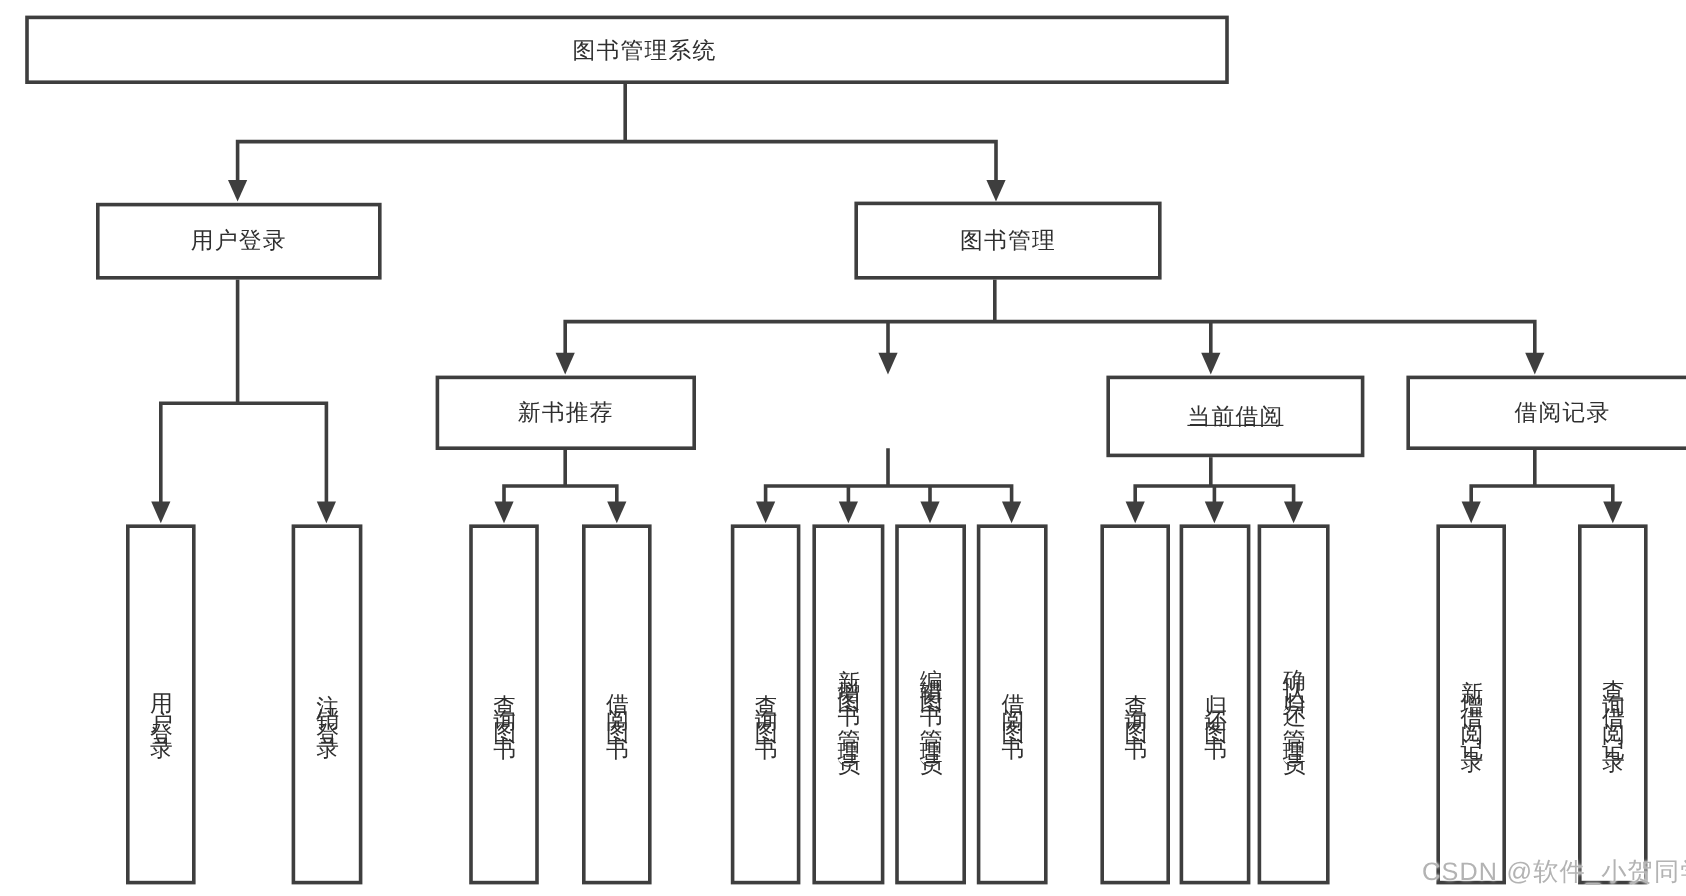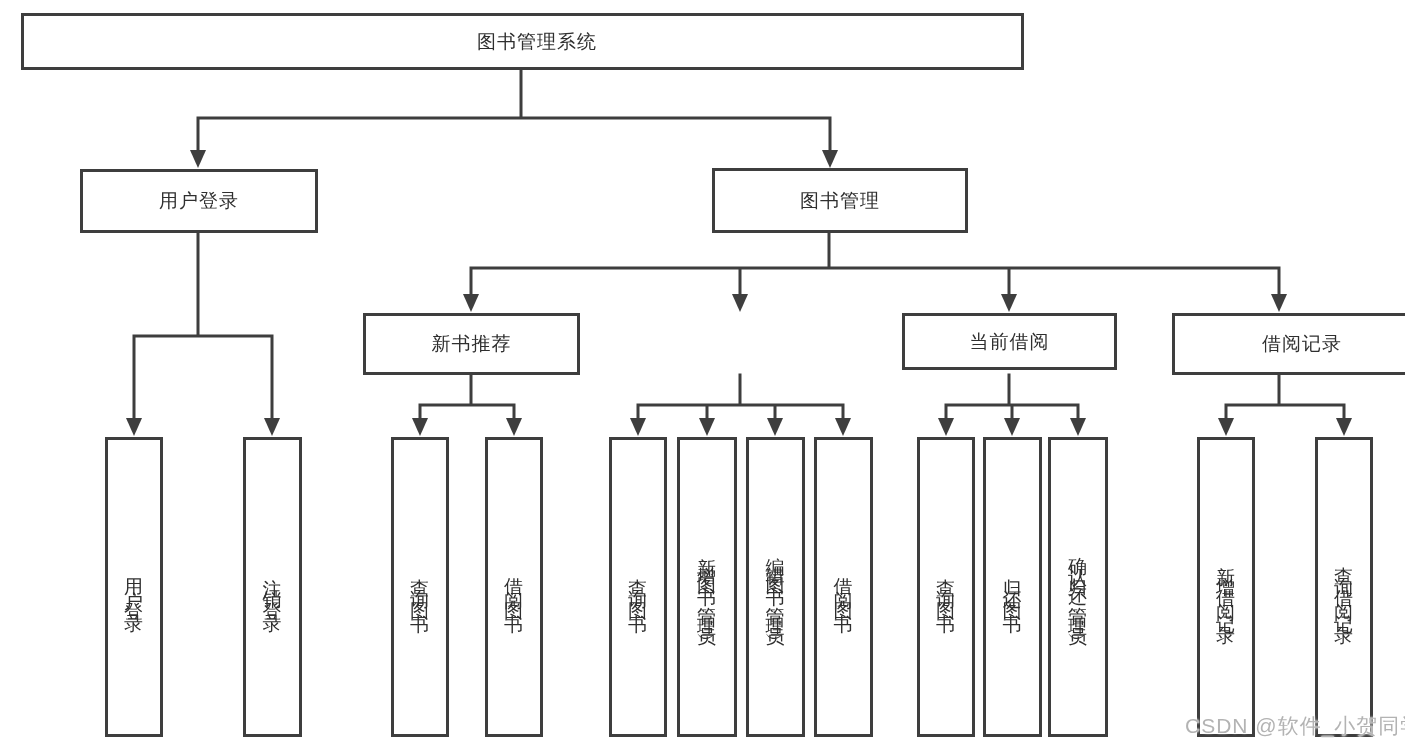--- a/index.html
+++ b/index.html
@@ -119,21 +119,21 @@
   <div class="box h-box" style="left:80px; top:169px; width:238px; height:64px;">
     <span class="label">用户登录</span>
   </div>
   <div class="box h-box" style="left:712px; top:168px; width:256px; height:65px;">
     <span class="label">图书管理</span>
   </div>
 
   <div class="box h-box" style="left:363px; top:313px; width:217px; height:62px;">
     <span class="label">新书推荐</span>
   </div>
-  <div class="box h-box" style="left:902px; top:313px; width:215px; height:57px;">
+  <div class="box h-box" style="left:922px; top:313px; width:215px; height:68px;text-decoration:underline;">
     <span class="label">当前借阅</span>
   </div>
   <div class="box h-box" style="left:1172px; top:313px; width:260px; height:62px;">
     <span class="label">借阅记录</span>
   </div>
 
   <div class="box v-box" style="left:105px; top:437px; width:58px; height:300px;">
     <span class="label">用户登录</span>
   </div>
   <div class="box v-box" style="left:243px; top:437px; width:59px; height:300px;">

